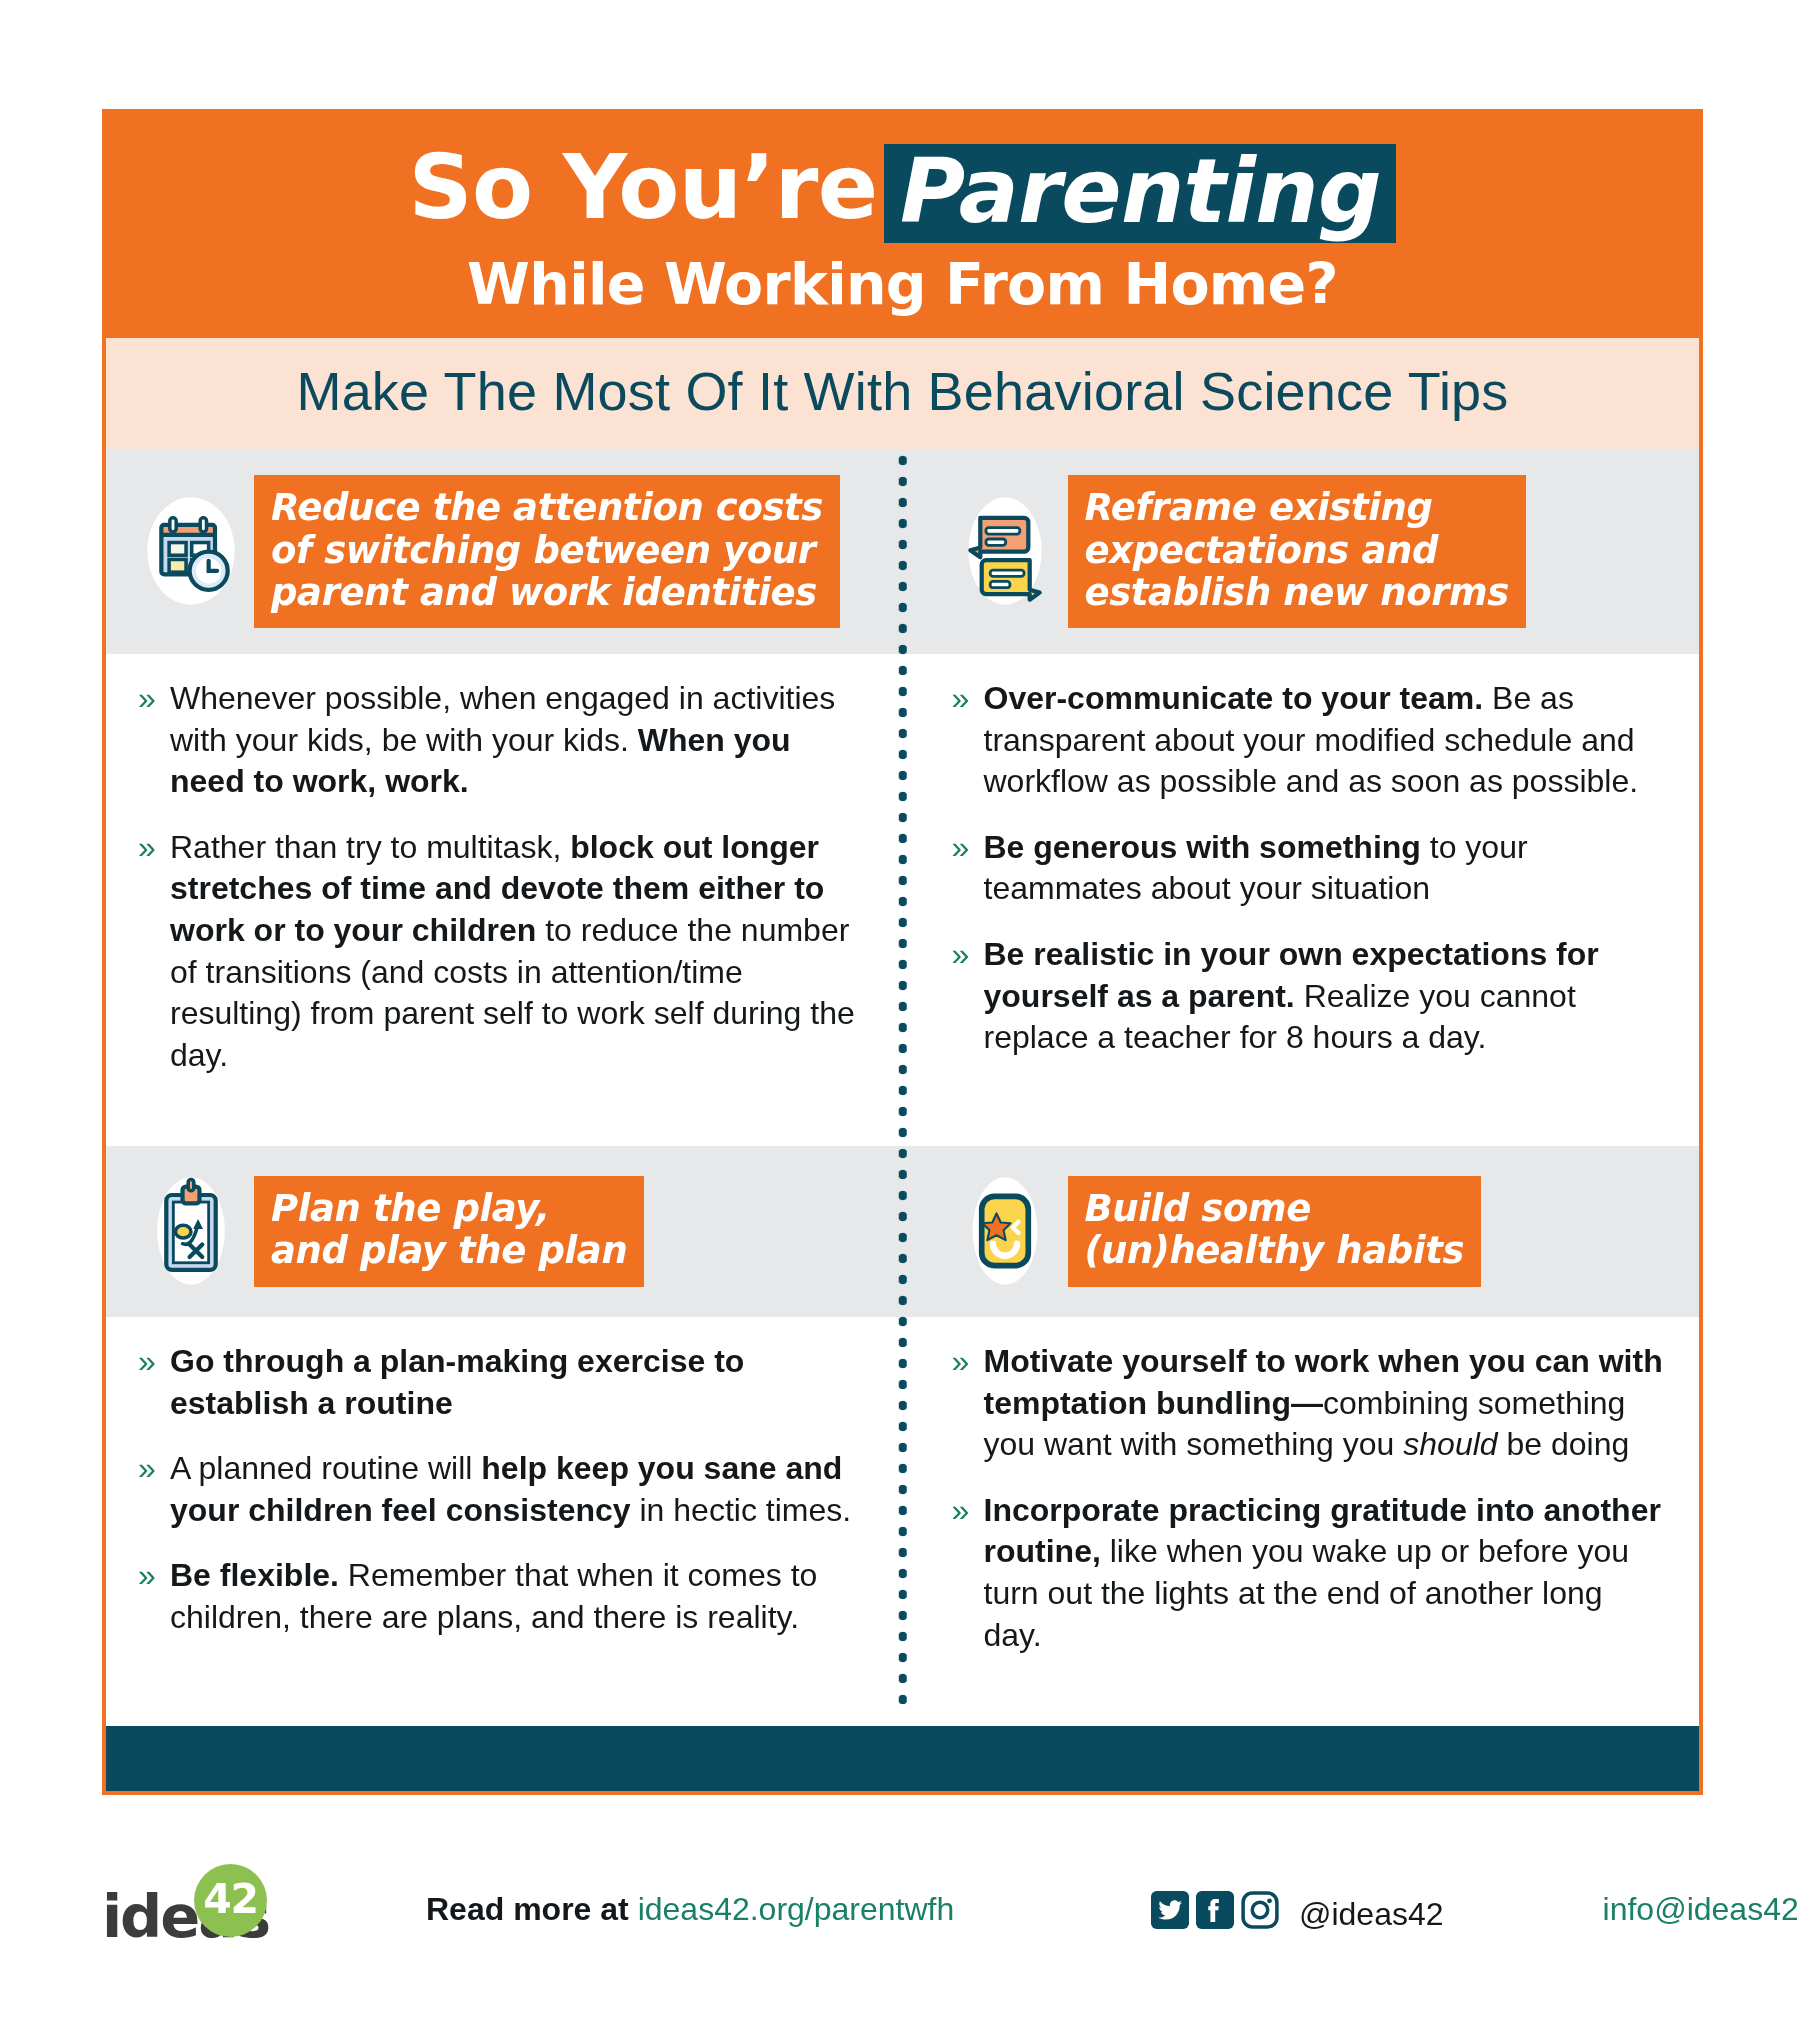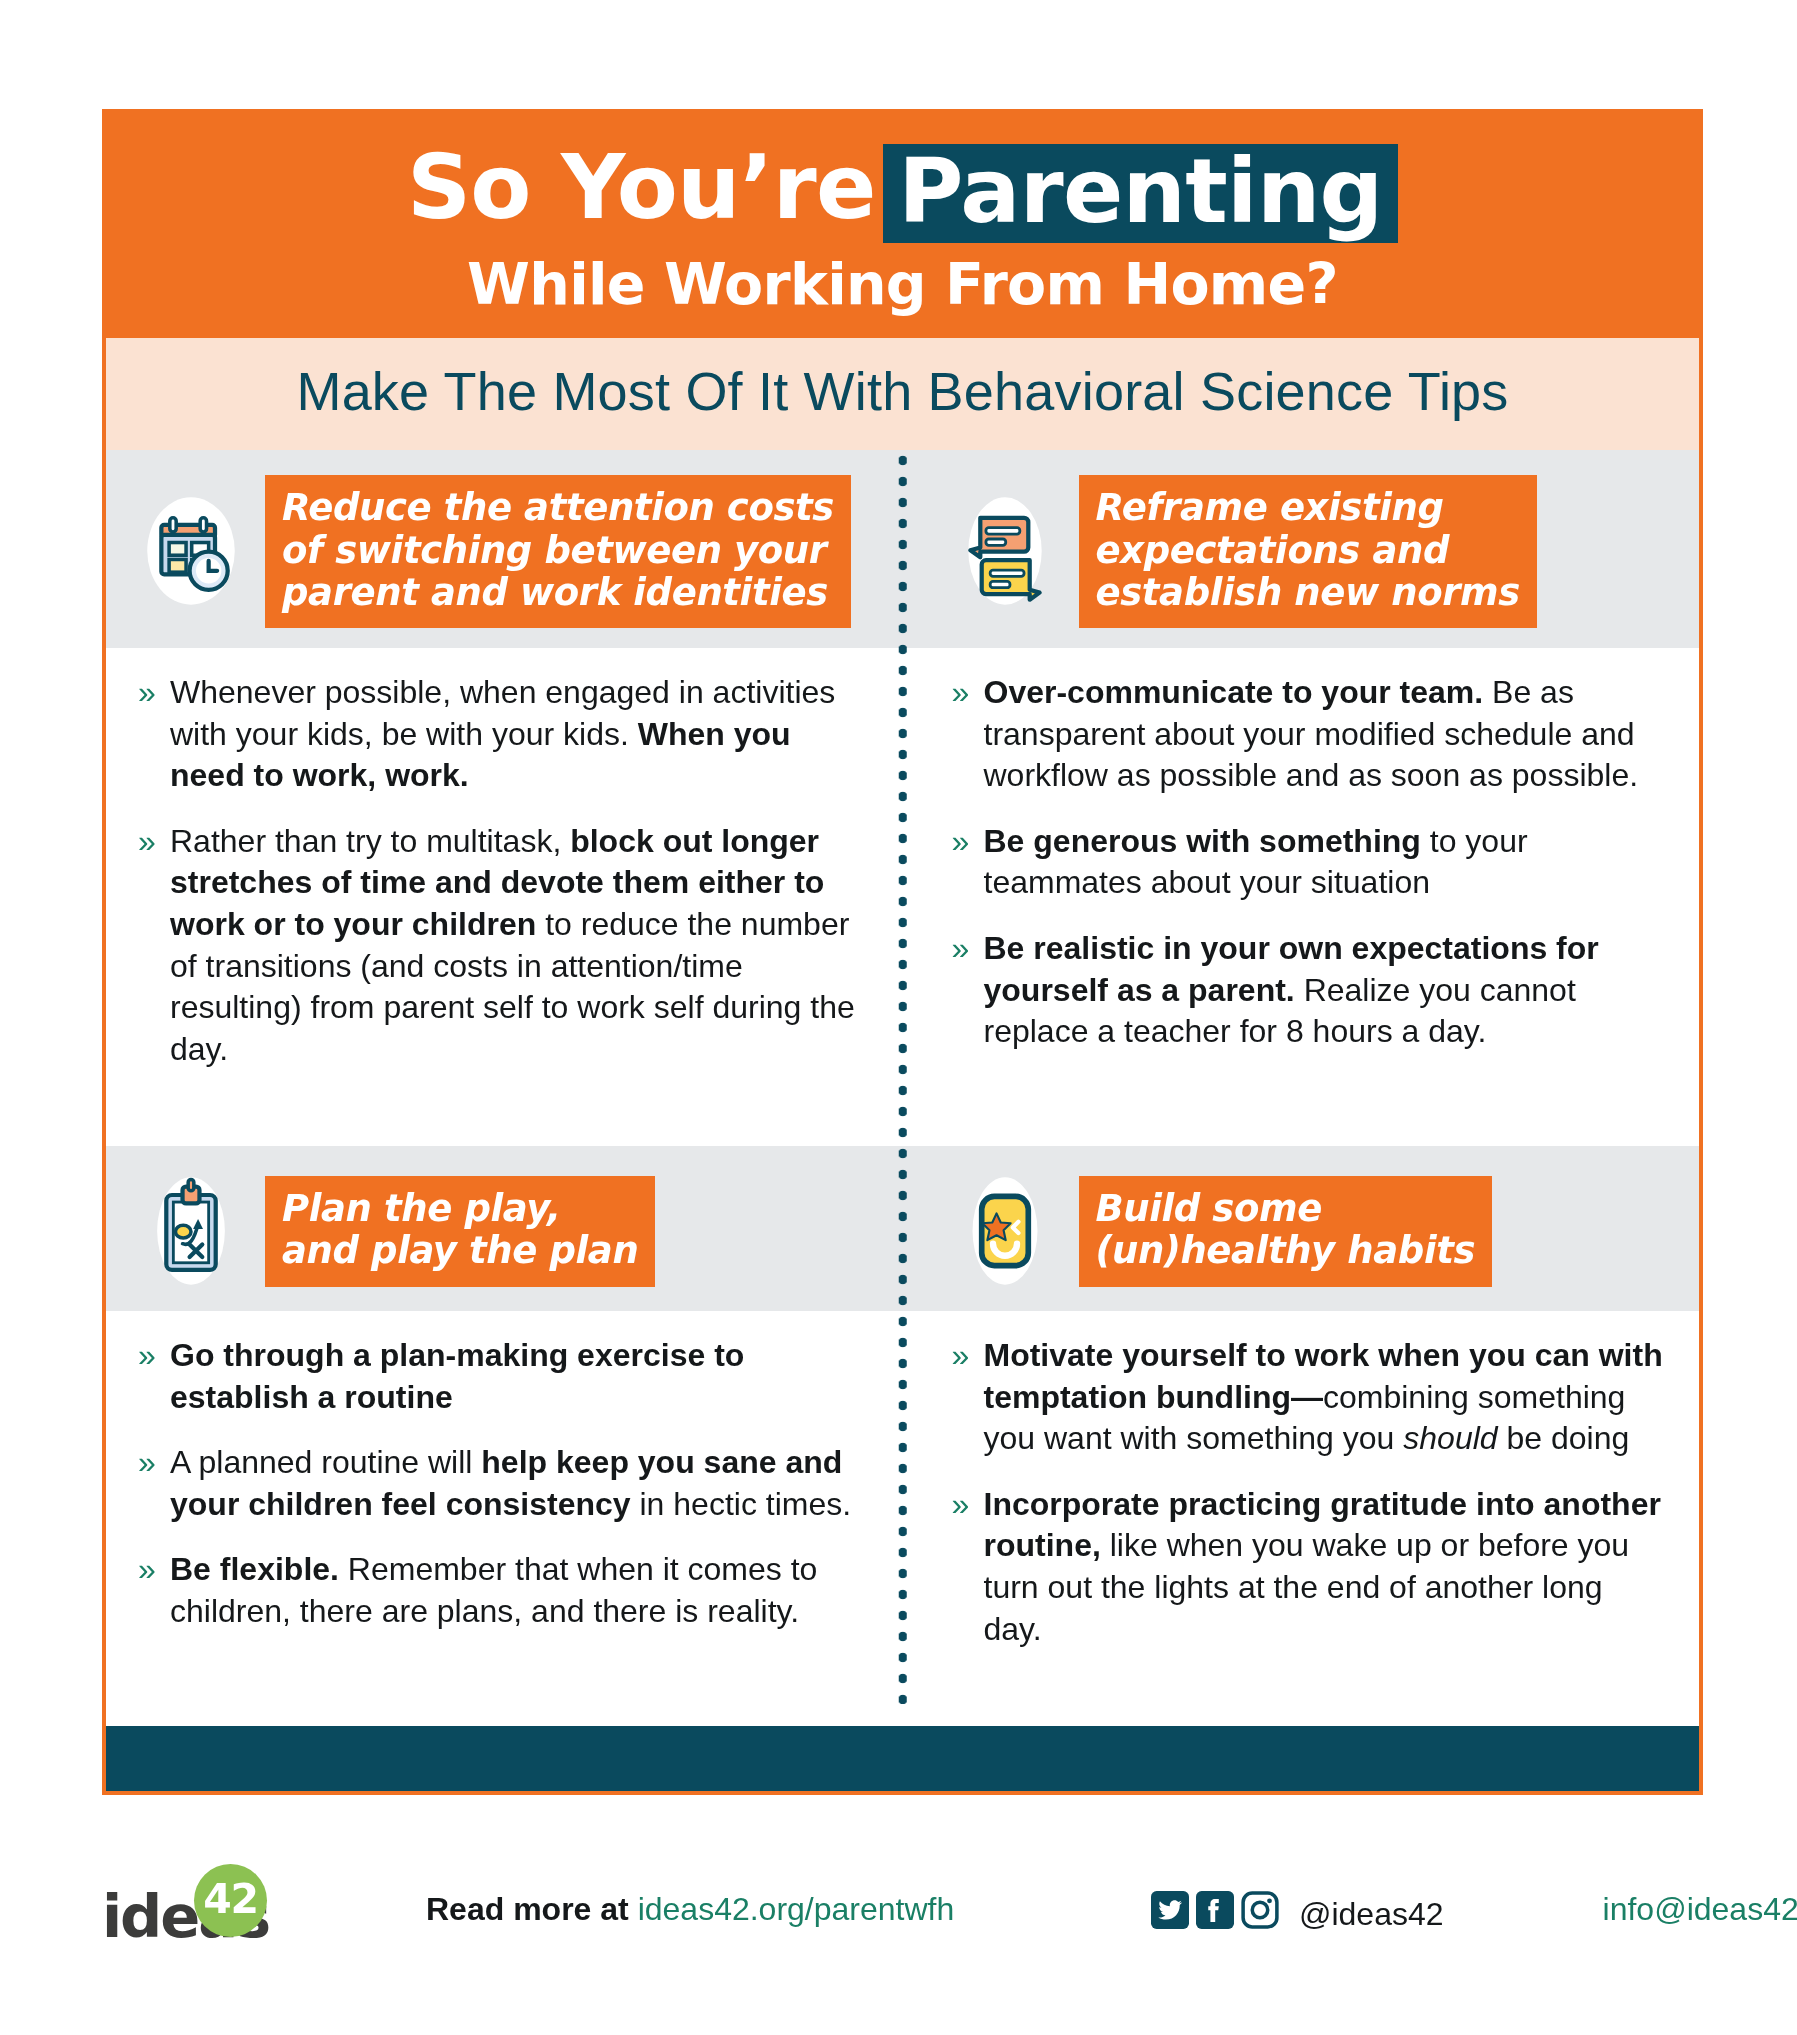--- a/index.html
+++ b/index.html
@@ -51,20 +51,21 @@
     letter-spacing: -0.7px;
     line-height: 1.06;
     white-space: nowrap;
     display: block;
   }
   .hero-line-1 { font-size: 89px; }
   .hero-line-2 { font-size: 57px; margin-top: 15px; }
   .hero-hl {
     background: #0A4A5E;
     color: #ffffff;
+    font-style: italic;
     padding: 2.8px 15.5px 7px 15.5px;
     display: inline-block;
     line-height: 1.0;
     margin-left: 7px;
     position: relative;
     top: 4.2px;
   }
 
   
   .subtitle-band {
@@ -104,22 +105,22 @@
     box-sizing: border-box;
     position: relative;
   }
   .col-left  { padding-left: 32px; padding-right: 32px; }
   .col-right { padding-left: 49px; padding-right: 32px; }
 
   
   .sec-head {
     display: flex;
     align-items: center;
-    gap: 21px;
-    padding: 25px 0 20px 0;
+    gap: 10px;
+    padding: 25px 0 26px 0;
     min-height: 138px;
     box-sizing: border-box;
   }
   .sec-icon {
     flex: 0 0 auto;
     width: 106px;
     height: 120px;
     display: flex;
     align-items: center;
     justify-content: center;

